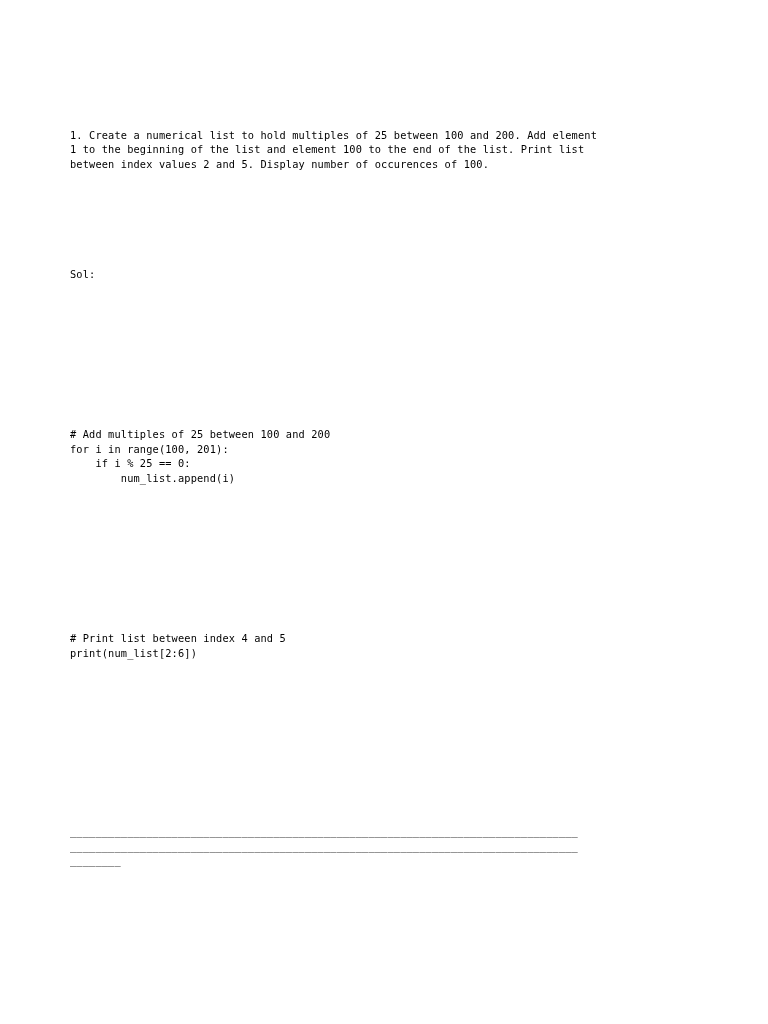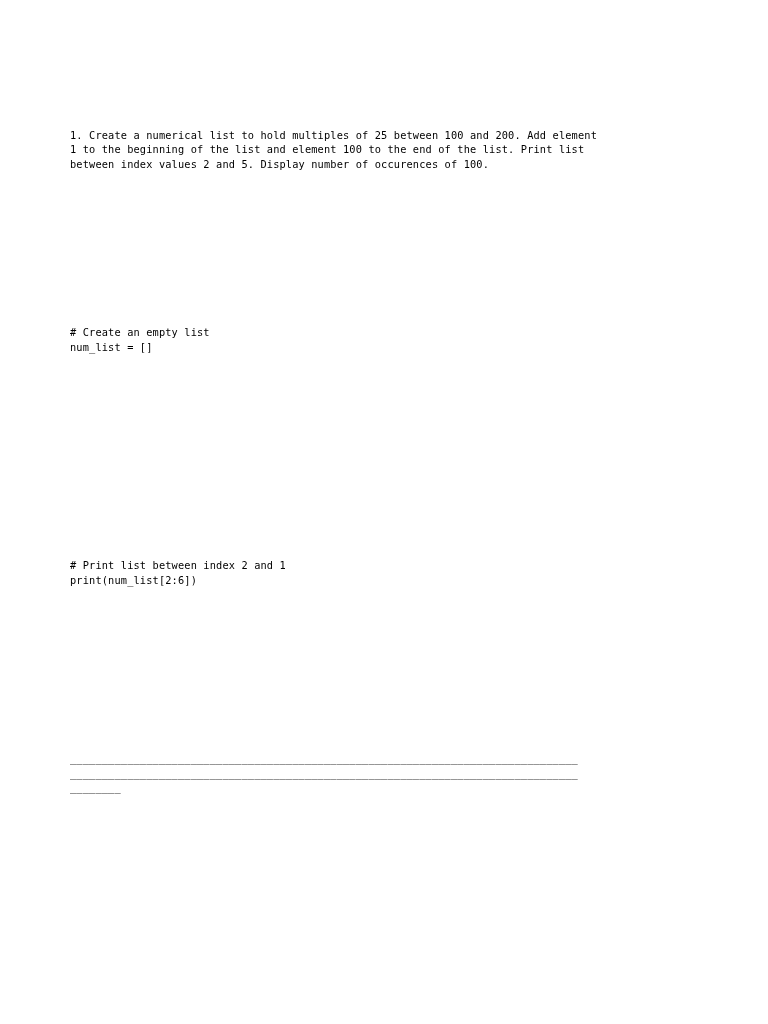--- a/index.html
+++ b/index.html
@@ -48,31 +48,34 @@
 <body>
 
 <div class="page">
   <div class="doc">
 
     <p class="block">1. Create a numerical list to hold multiples of 25 between 100 and 200. Add element
 1 to the beginning of the list and element 100 to the end of the list. Print list
 between index values 2 and 5. Display number of occurences of 100.</p>
     <div class="gap-md"></div>
 
-    <div class="gap-sm"></div>
-
-    <p class="block"># Create an empty list
-num_list = []</p>
+    <p class="block">Sol:</p>
     <div class="gap-sm"></div>
 
     <div class="gap-sm"></div>
 
+    <p class="block"># Add multiples of 25 between 100 and 200
+for i in range(100, 201):
+    if i % 25 == 0:
+        num_list.append(i)</p>
     <div class="gap-sm"></div>
 
-    <p class="block"># Print list between index 2 and 1
+    <div class="gap-sm"></div>
+
+    <p class="block"># Print list between index 4 and 5
 print(num_list[2:6])</p>
     <div class="gap-sm"></div>
 
     <div class="gap-md"></div>
 
     <p class="rule-line">________________________________________________________________________________
 ________________________________________________________________________________
 ________</p>
     
 

